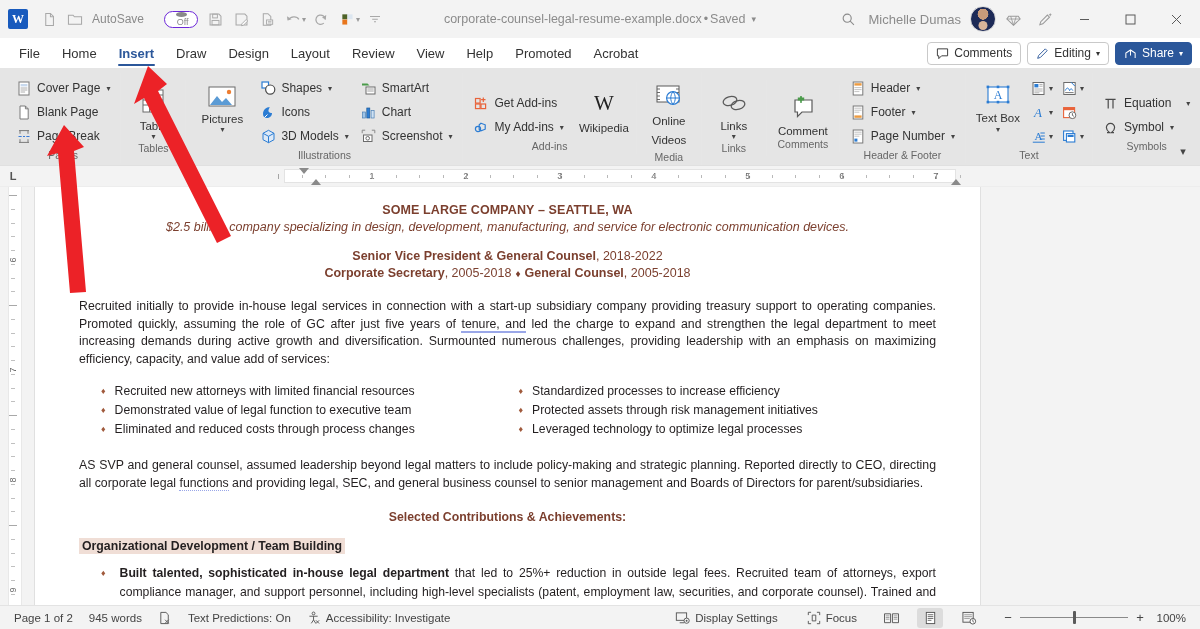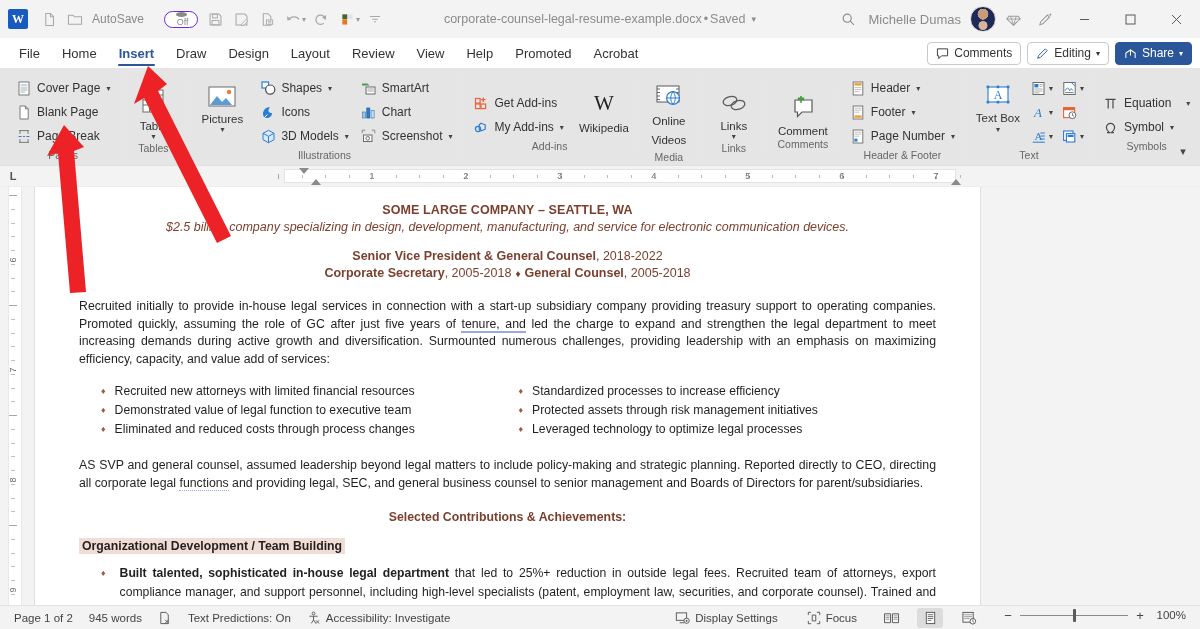--- a/index.html
+++ b/index.html
@@ -288,21 +288,21 @@
   .bullet-row .txt b { font-weight:bold; }
 
   
   .statusbar {
     flex: 0 0 24px; height: 24px;
     background: #f3f3f3; border-top:1px solid #e3e3e3;
     display:flex; align-items:center; padding: 0 6px;
     font-size: 11.5px; color: #444; gap: 0;
   }
   .sb-item { display:flex; align-items:center; gap:5px; padding: 0 8px; height:20px; border-radius:3px;}
-  .sb-right { margin-left:auto; display:flex; align-items:flex-start; gap:13px; }
+  .sb-right { margin-left:auto; display:flex; align-items:center; gap:13px; }
   .view-btn { width:26px; height:20px; display:flex;align-items:center;justify-content:center; border-radius:3px;}
   .view-btn.sel { background:#dcdcdc; }
   .zoom-wrap { display:flex; align-items:center; gap:7px; padding:0 8px; }
   .zoom-line { width:108px; height:1px; background:#8a8a8a; position:relative; }
   .zoom-knob {
     position:absolute; left:53px; top:-6px; width:3px;height:13px;background:#5a5a5a;border-radius:1px;
   }
   .zoom-pm { font-size:13px; color:#444; width:10px; text-align:center;}
   .zoom-val { font-size:11.5px; color:#444; width:34px; text-align:right;}
 

